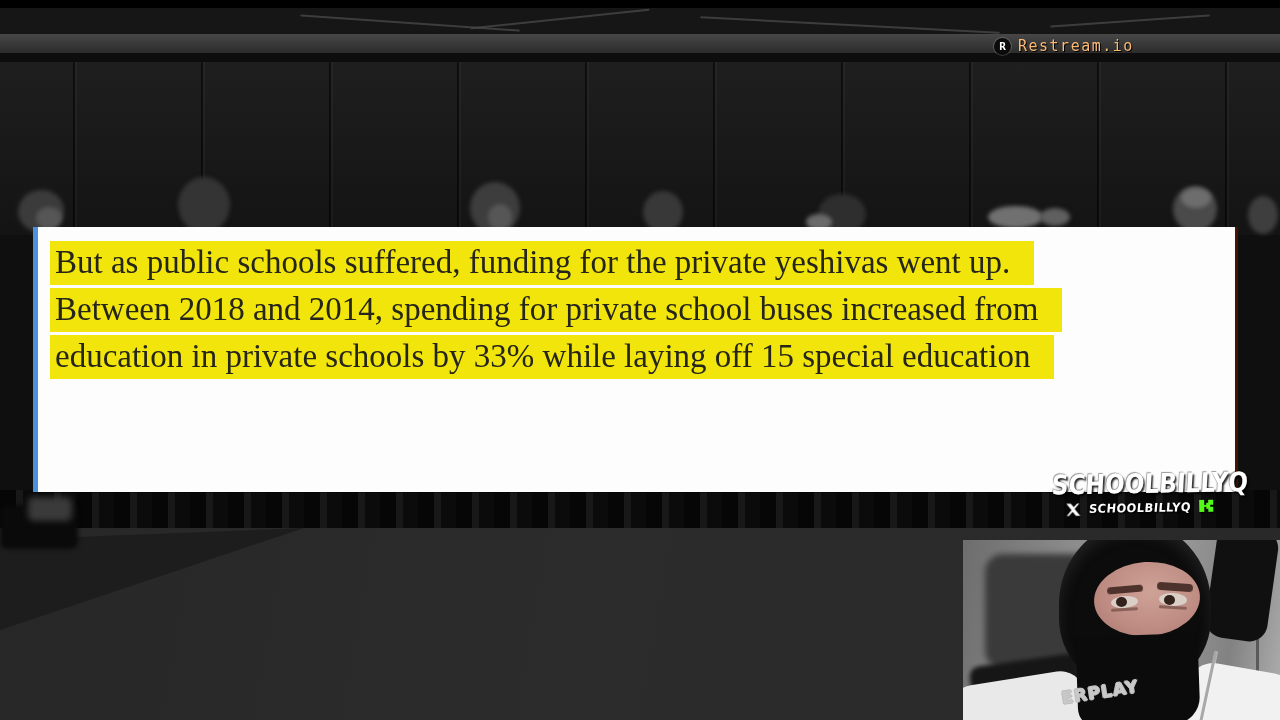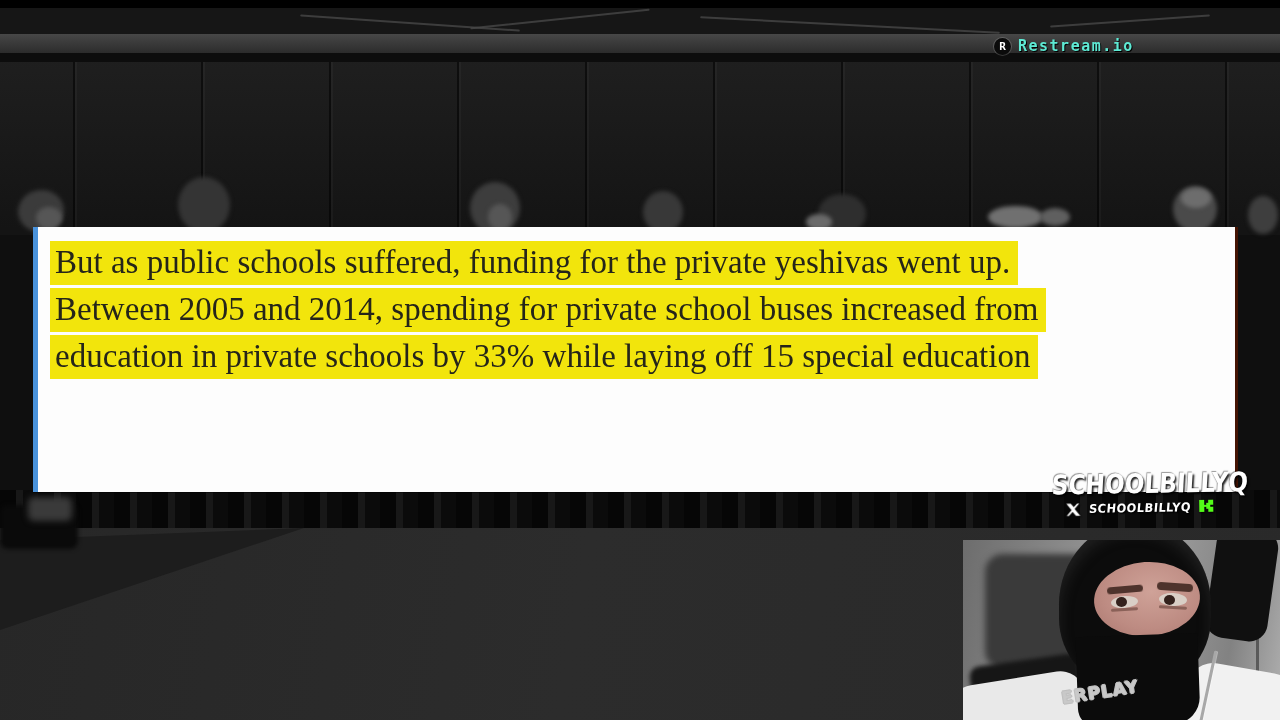--- a/index.html
+++ b/index.html
@@ -32,29 +32,29 @@
       border-radius:8px; filter:blur(2px); }
   .floor-blob-light { position:absolute; left:28px; top:497px; width:44px; height:24px; background:#3a3a3a;
       border-radius:6px; filter:blur(3px); }
 
   
   .article-card { position:absolute; left:33px; top:227px; width:1205px; height:265px;
       background:#fdfdfd; border-left:5px solid #4a93dc; border-right:3px solid #451403;
       box-shadow:0 1px 0 rgba(0,0,0,.4); padding:12px 0 0 12px; z-index:10; }
   .article-line { height:47px; white-space:nowrap; }
   .article-line .hl { font-family:"Liberation Serif", serif; font-size:33px; line-height:47px;
-      color:#25251a; background:#f2e50c; padding:3px 8px 5px 5px; }
+      color:#25251a; background:#f2e50c; padding:3px 24px 5px 5px; }
 
   
   .restream { position:absolute; left:994px; top:37px; display:flex; align-items:center; z-index:20; }
   .r-badge { width:17px; height:17px; border-radius:50%; background:#0b0b0b; color:#fff;
       font-family:"DejaVu Sans Mono", monospace; font-weight:bold; font-size:11px;
       display:flex; align-items:center; justify-content:center; box-shadow:0 0 0 1px rgba(255,255,255,.18); }
-  .r-brand { margin-left:7px; font-family:"DejaVu Sans Mono", monospace; font-weight:bold;
-      font-size:15px; color:#5eead4; letter-spacing:1.5px; text-shadow:1px 1px 0 #000; }
+  .r-brand { margin-left:7px; font-family:"DejaVu Sans Mono", monospace; font-weight:normal;
+      font-size:15px; color:#fdba74; letter-spacing:1.5px; text-shadow:1px 1px 0 #000; }
   .chat-status { position:absolute; left:994px; top:63px; z-index:20;
       font-family:"DejaVu Sans Mono", monospace; font-weight:bold; font-size:15px; color:#f4f4f4;
       letter-spacing:1.2px; word-spacing:4px; line-height:16px; text-shadow:1.5px 1.5px 0 #000; }
 
   
   .watermark { position:absolute; left:1036px; top:468px; width:208px; text-align:center;
       z-index:20; transform:rotate(-1deg); }
   .wm-name { font-family:"DejaVu Sans", sans-serif; font-weight:bold; font-size:27px; color:#fff;
       letter-spacing:0px; transform:scaleX(.86) skewX(-5deg); display:inline-block;
       text-shadow:2px 2px 2px rgba(0,0,0,.85), -1px -1px 1px rgba(0,0,0,.4); }
@@ -136,21 +136,21 @@
   <div class="head" style="left:1248px;top:196px;width:30px;height:38px;background:#3e3e3e;"></div>
 
   <div class="pleats"></div>
   <div class="floor"></div>
   <div class="floor-corner"></div>
   <div class="floor-blob-dark"></div>
   <div class="floor-blob-light"></div>
 
   <div class="article-card">
     <div class="article-line"><span class="hl">But as public schools suffered, funding for the private yeshivas went up.</span></div>
-    <div class="article-line"><span class="hl">Between 2005 and 2014, spending for private school buses increased from</span></div>
+    <div class="article-line"><span class="hl">Between 2018 and 2014, spending for private school buses increased from</span></div>
     <div class="article-line"><span class="hl">education in private schools by 33% while laying off 15 special education</span></div>
   </div>
 
   <div class="restream">
     <div class="r-badge">R</div>
     <div class="r-brand">Restream.io</div>
   </div>
 
   <div class="watermark">
     <div class="wm-name">SCHOOLBILLYQ</div>

